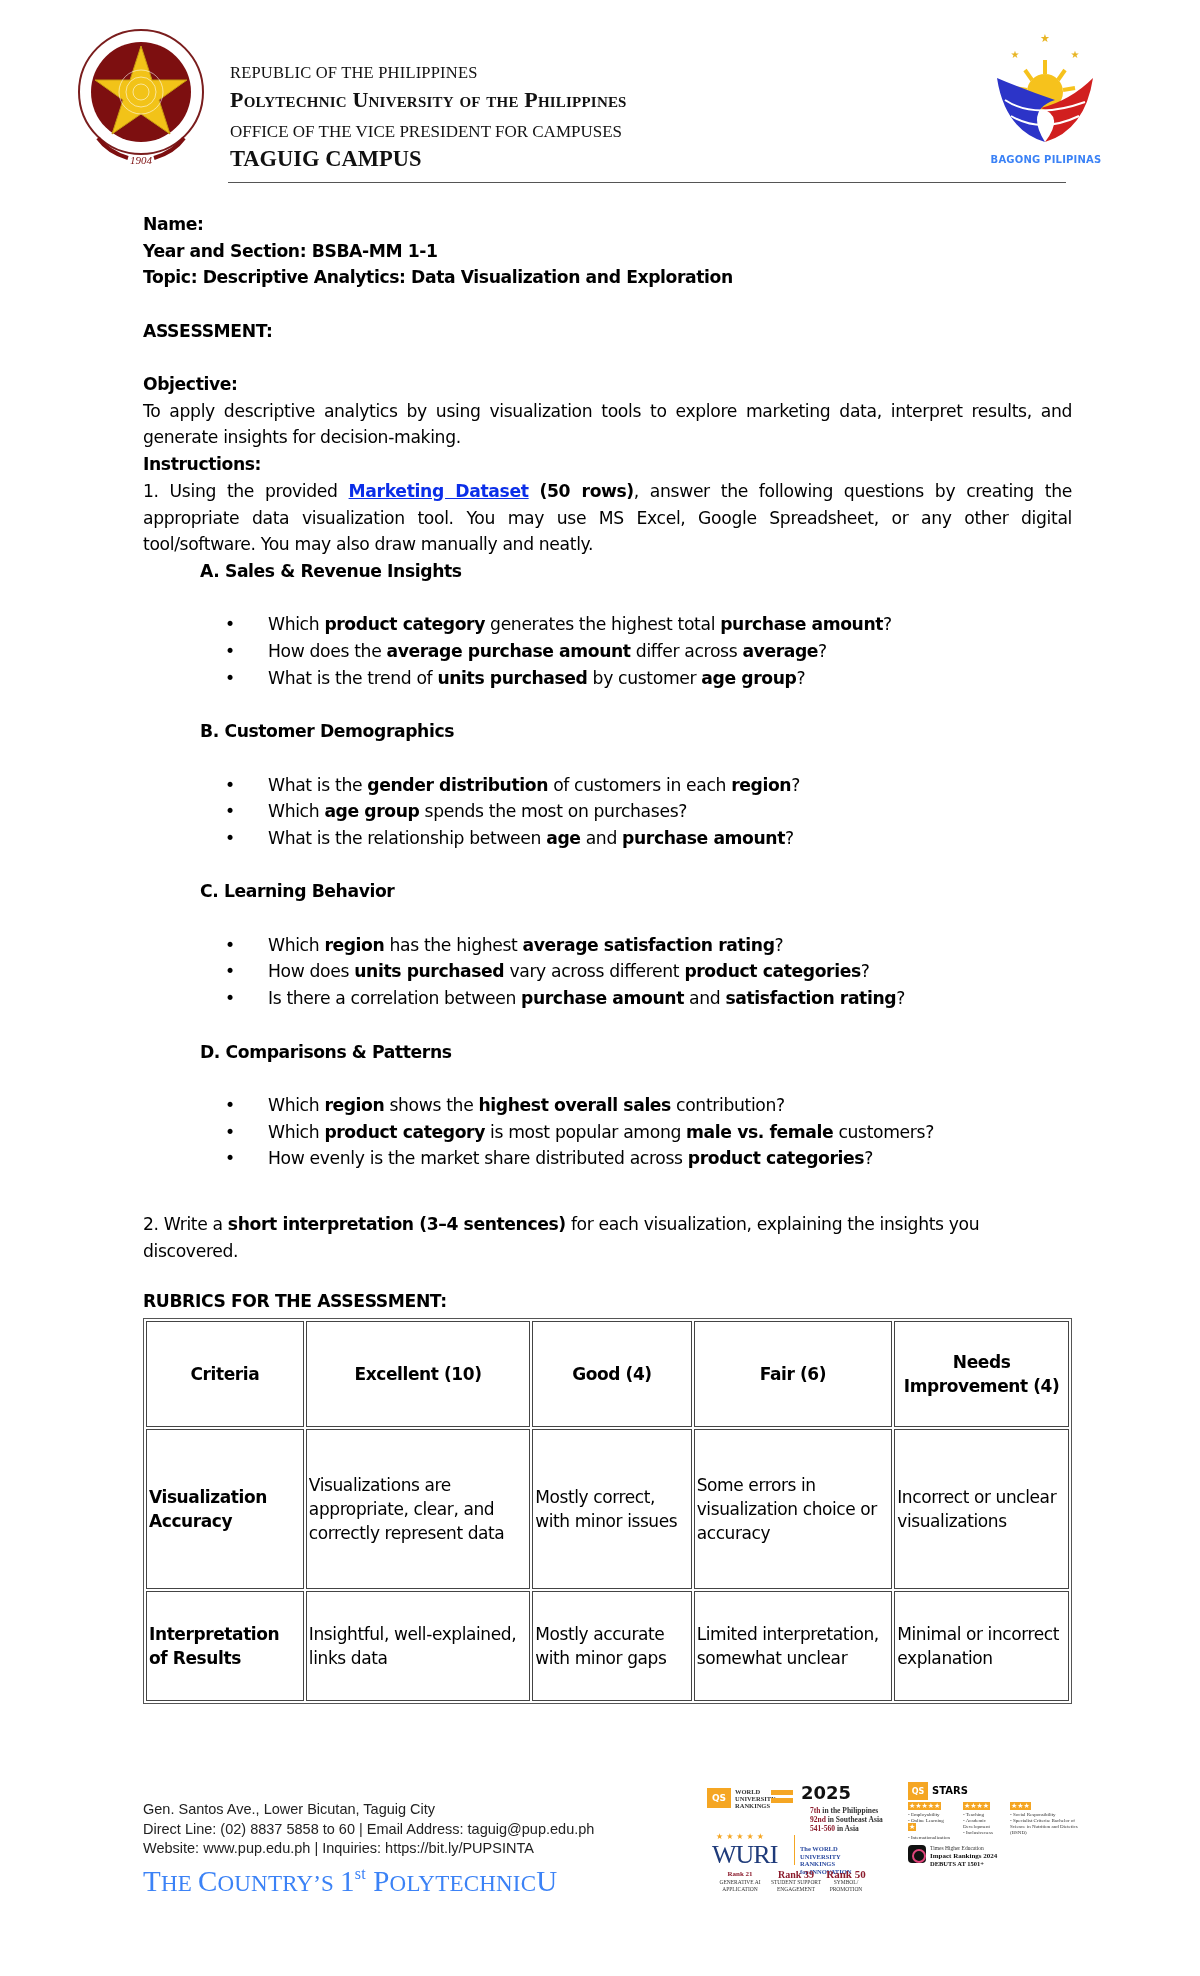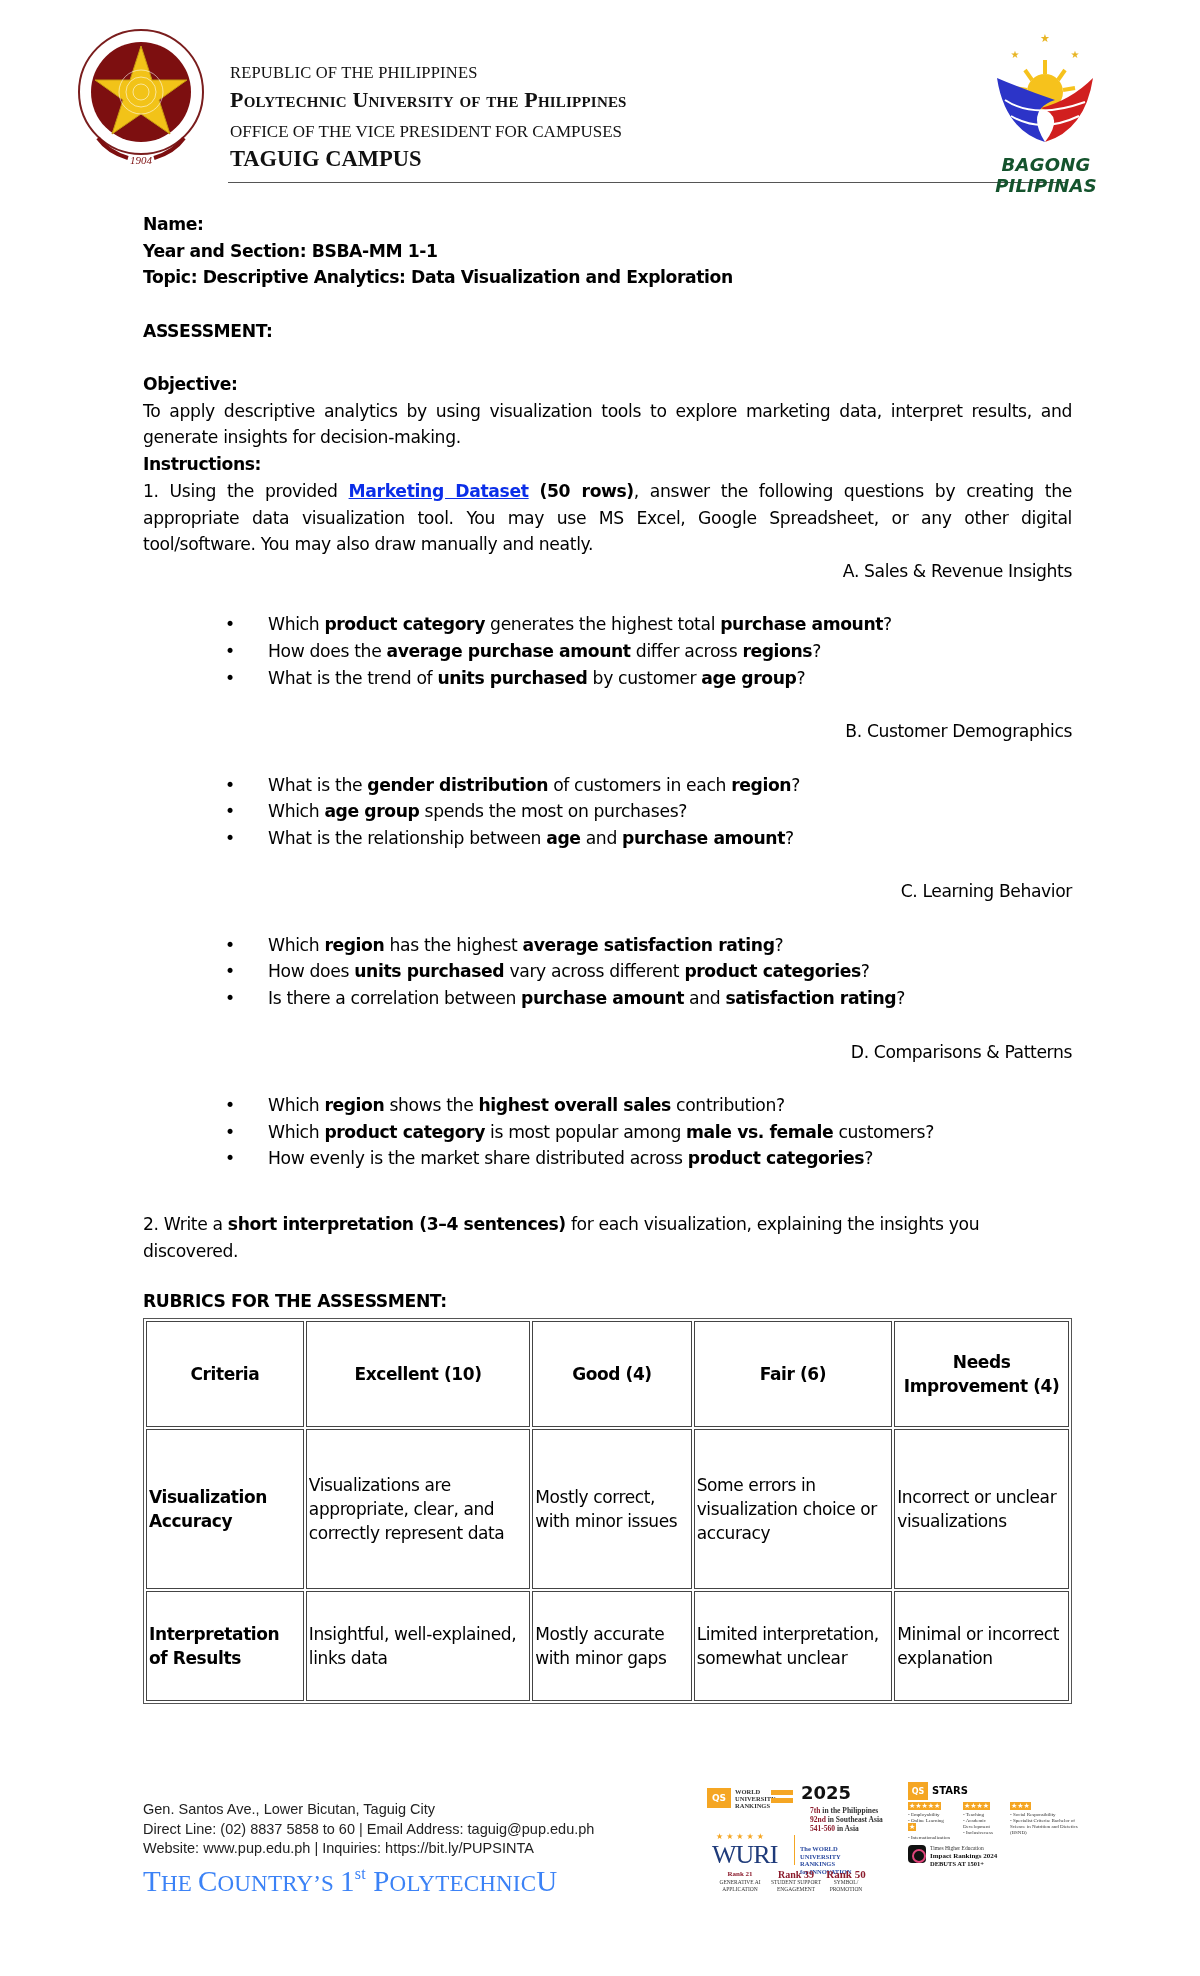--- a/index.html
+++ b/index.html
@@ -8,28 +8,28 @@
 
     
     #pup-seal { left: 74px; top: 26px; width: 134px; height: 144px; }
     .hdr { left: 230px; font-family: "Liberation Serif", "DejaVu Serif", serif; color: #111; white-space: nowrap; }
     #hdr-republic { top: 63px; font-size: 16.5px; letter-spacing: 0.2px; }
     #hdr-univ { top: 87px; font-size: 22px; font-weight: bold; font-variant: small-caps; letter-spacing: 0.2px; }
     #hdr-office { top: 122px; font-size: 17px; }
     #hdr-campus { top: 146px; font-size: 22.5px; font-weight: bold; }
     #hdr-rule { left: 228px; top: 182px; width: 838px; height: 0; border-top: 1.5px solid #555; }
     #bagong-logo { left: 985px; top: 30px; width: 120px; height: 118px; }
-    #bagong-text { left: 966px; top: 154px; width: 160px; text-align: center; font-family: "DejaVu Sans", sans-serif; font-weight: bold; font-style: italic; color: #14532d; font-size: 18px; letter-spacing: 0.2px; }
+    #bagong-text { left: 966px; top: 154px; width: 160px; text-align: center; font-family: "DejaVu Sans", sans-serif; font-weight: bold; color: #3b82f6; font-size: 10px; letter-spacing: 0.2px; }
 
     
     .body-block { left: 143px; width: 929px; font-family: "DejaVu Sans", sans-serif; font-size: 17.2px; line-height: 26.7px; }
     .cond { font-family: "DejaVu Sans", sans-serif; font-weight: bold; letter-spacing: -0.4px; }
     .light { font-weight: normal; letter-spacing: -0.35px; }
     .just { text-align: justify; }
-    .sec-head { font-weight: normal; letter-spacing: -0.4px; text-align: right; }
+    .sec-head { font-weight: bold; letter-spacing: -0.4px; }
     ul.q { list-style: none; margin: 0; padding: 0; }
     ul.q li { position: relative; padding-left: 125px; }
     ul.q li .bullet { position: absolute; left: 82px; top: 0; }
     a.dslink { color: #0b2ee8; text-decoration: underline; font-weight: bold; }
 
     
     #rubric-table { left: 143px; top: 1318px; width: 929px; border-collapse: separate; border-spacing: 2px; border: 1.5px solid #555; }
     #rubric-table td, #rubric-table th { border: 1.5px solid #444; font-family: "DejaVu Sans", sans-serif; font-size: 17px; line-height: 24px; letter-spacing: -0.4px; padding: 0 2px; vertical-align: middle; }
     #rubric-table th { font-weight: bold; text-align: center; height: 104px; }
     #rubric-table tr.r1 td { height: 158px; }
@@ -104,21 +104,21 @@
   <div class="cond">Instructions:</div>
   <div class="light just">
     <span>1. Using the provided </span><a class="dslink" href="#">Marketing Dataset</a> <span class="cond">(50 rows)</span><span>, answer the following questions by creating the appropriate data visualization tool. You may use MS Excel, Google Spreadsheet, or any other digital tool/software. You may also draw manually and neatly.</span>
   </div>
 </div>
 
 <div class="abs body-block" id="sections" style="top:558px;">
     <div class="sec-head" style="padding-left: 57px;">A. Sales &amp; Revenue Insights</div>
     <ul class="q light" style="margin-top: 26.7px;">
       <li><span class="bullet">•</span><span>Which </span><span class="cond">product category</span><span> generates the highest total </span><span class="cond">purchase amount</span><span>?</span></li>
-      <li><span class="bullet">•</span><span>How does the </span><span class="cond">average purchase amount</span><span> differ across </span><span class="cond">regions</span><span>?</span></li>
+      <li><span class="bullet">•</span><span>How does the </span><span class="cond">average purchase amount</span><span> differ across </span><span class="cond">average</span><span>?</span></li>
       <li><span class="bullet">•</span><span>What is the trend of </span><span class="cond">units purchased</span><span> by customer </span><span class="cond">age group</span><span>?</span></li>
     </ul>
     <div class="sec-head" style="padding-left: 57px; margin-top: 26.7px;">B. Customer Demographics</div>
     <ul class="q light" style="margin-top: 26.7px;">
       <li><span class="bullet">•</span><span>What is the </span><span class="cond">gender distribution</span><span> of customers in each </span><span class="cond">region</span><span>?</span></li>
       <li><span class="bullet">•</span><span>Which </span><span class="cond">age group</span><span> spends the most on purchases?</span></li>
       <li><span class="bullet">•</span><span>What is the relationship between </span><span class="cond">age</span><span> and </span><span class="cond">purchase amount</span><span>?</span></li>
     </ul>
     <div class="sec-head" style="padding-left: 57px; margin-top: 26.7px;">C. Learning Behavior</div>
     <ul class="q light" style="margin-top: 26.7px;">

